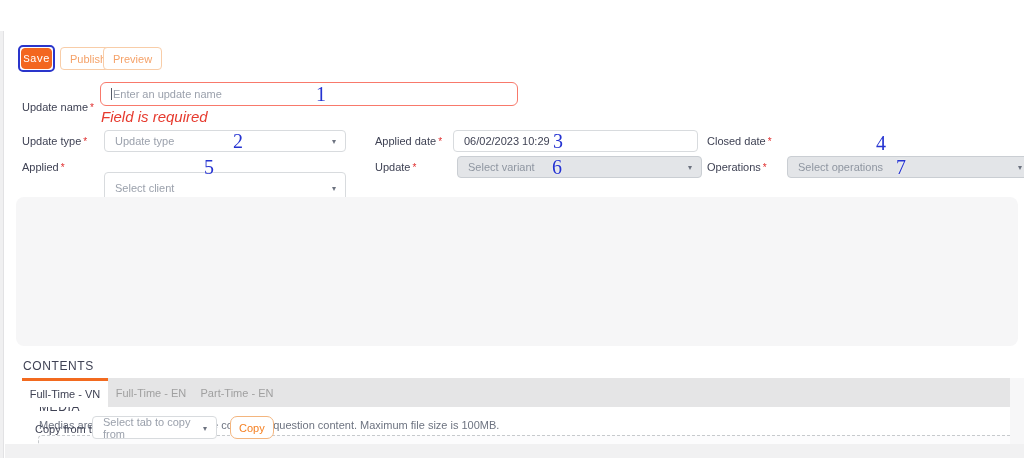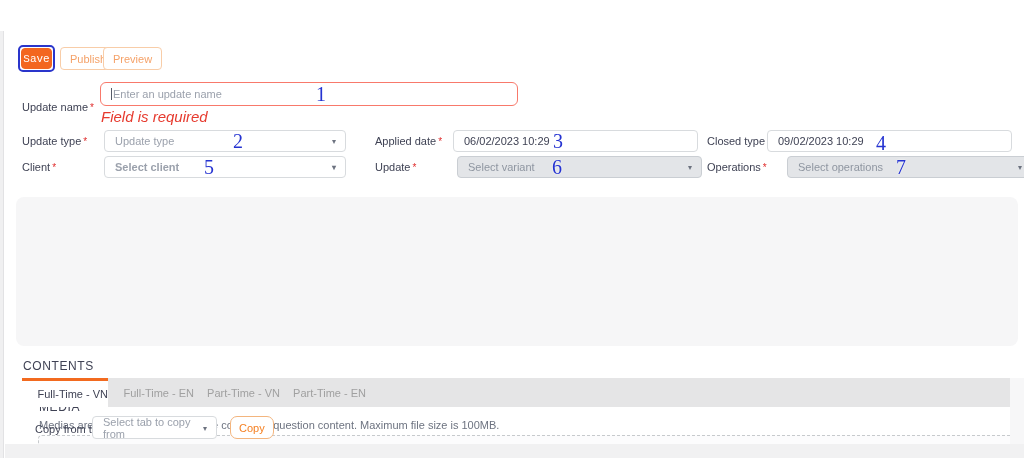--- a/index.html
+++ b/index.html
@@ -75,21 +75,21 @@
     position:absolute; left:22px; top:238px; width:986px; height:103px;
     background:#fcfcfd; border:1px dashed #c7cacd; border-radius:4px;
     display:flex; align-items:center; justify-content:center;
     font-size:12px; color:#6d7380; cursor:pointer;
   }
 
   
   .contents-title { position:absolute; left:23px; top:359px; font-size:12px; letter-spacing:0.6px; color:#3f4254; }
   .tabs-strip { position:absolute; left:22px; top:378px; width:988px; height:29px; background:#e5e5e6; display:flex; }
   .ct-tab {
-    width:86px; height:29px; display:flex; align-items:center; justify-content:flex-end;
+    width:86px; height:29px; display:flex; align-items:center; justify-content:center;
     font-size:11px; color:#a0a0a0; cursor:pointer; position:relative;
   }
   .ct-tab.active { background:#ffffff; color:#3f4254; border-top:3px solid #f26a1f; }
 
   .copy-label { position:absolute; left:35px; top:423px; font-size:11px; color:#3f4254; }
   .copy-select { left:92px; top:416px; width:125px; height:23px; }
   .btn-copy { position:absolute; left:230px; top:416px; height:23px; padding:0 8px; background:#ffffff; border:1px solid #f3b57e; color:#f58023; font-size:11px; border-radius:7px; }
 
   .bottom-band { position:absolute; left:5px; top:444px; width:1019px; height:14px; background:#f1f1f2; }
   .right-pane-gap { position:absolute; left:1010px; top:378px; width:14px; height:66px; background:#f7f7f8; }
@@ -130,31 +130,28 @@
 
   <div class="label" style="left:375px; top:135px;">
     <span>Applied date</span><span class="req">*</span>
   </div>
   <div class="txt-input" style="left:437px; top:130px; width:245px; height:22px;margin-left:16px;">
     <span>06/02/2023 10:29</span>
   </div>
   <div class="ann" style="left:553px; top:131px;">3</div>
 
   <div class="label" style="left:707px; top:135px;">
-    <span>Closed type</span><span class="req">*</span>
-  </div>
-  <div class="txt-input" style="left:767px; top:130px; width:245px; height:22px;">
-    <span>09/02/2023 10:29</span>
+    <span>Closed date</span><span class="req">*</span>
   </div>
   <div class="ann" style="left:876px; top:133px;">4</div>
 
   <div class="label" style="left:22px; top:161px;">
-    <span>Client</span><span class="req">*</span>
-  </div>
-  <div class="select" style="left:104px; top:156px; width:242px; height:22px;font-weight:bold;">
+    <span>Applied</span><span class="req">*</span>
+  </div>
+  <div class="select" style="left:104px; top:172px; width:242px; height:32px;">
     <span class="placeholder">Select client</span>
     <span class="arrow">▾</span>
   </div>
   <div class="ann" style="left:204px; top:157px;">5</div>
 
   <div class="label" style="left:375px; top:161px;">
     <span>Update</span><span class="req">*</span>
   </div>
   <div class="select disabled" style="left:437px; top:156px; width:245px; height:22px;">
     <span class="placeholder">Select variant</span>
@@ -181,23 +178,20 @@
 
   <div class="contents-title">CONTENTS</div>
   <div class="tabs-strip">
     <div class="ct-tab active">
       <span>Full-Time - VN</span>
     </div>
     <div class="ct-tab">
       <span>Full-Time - EN</span>
     </div>
     <div class="ct-tab">
-      <span>Part-Time - VN</span>
-    </div>
-    <div class="ct-tab">
       <span>Part-Time - EN</span>
     </div>
   </div>
   <div class="right-pane-gap"></div>
 
   <div class="copy-label">Copy from tab</div>
   <div class="select copy-select">
     <span class="placeholder">Select tab to copy from</span>
     <span class="arrow">▾</span>
   </div>

